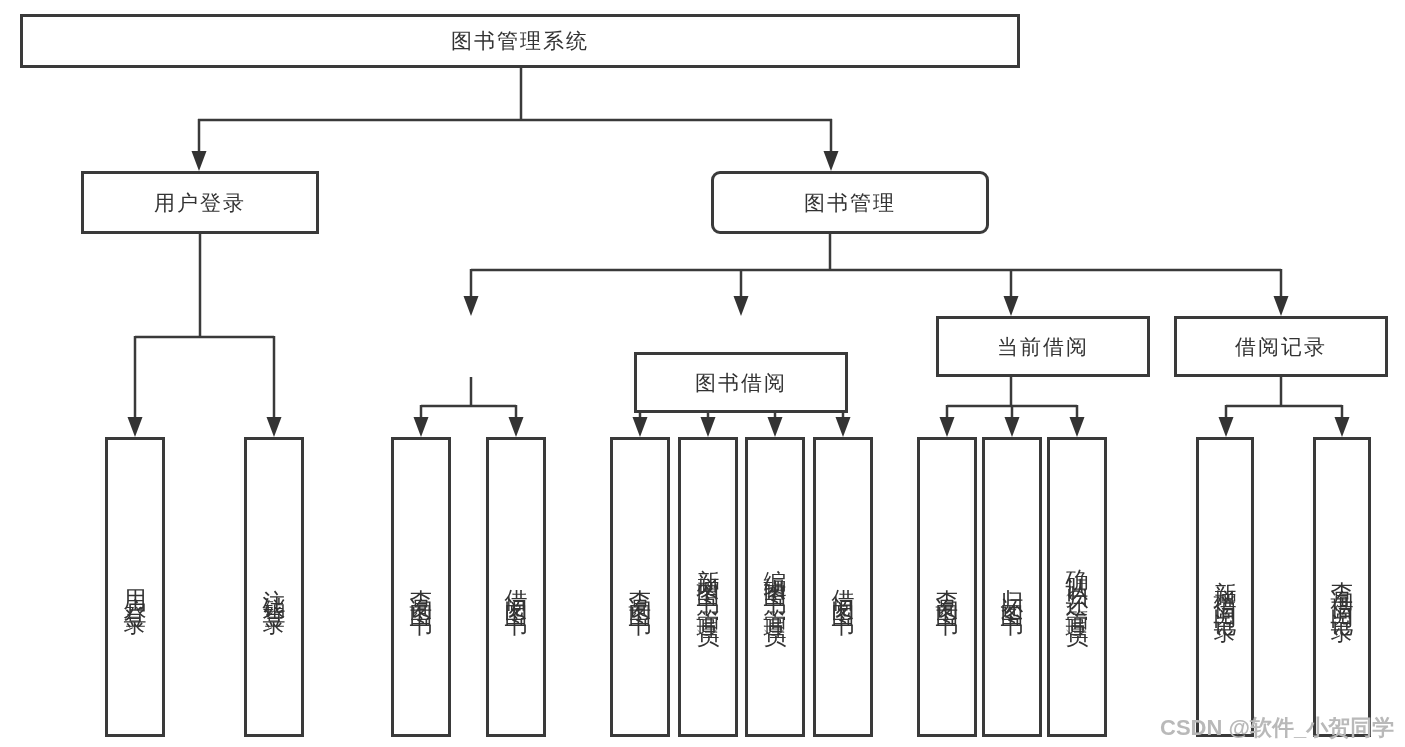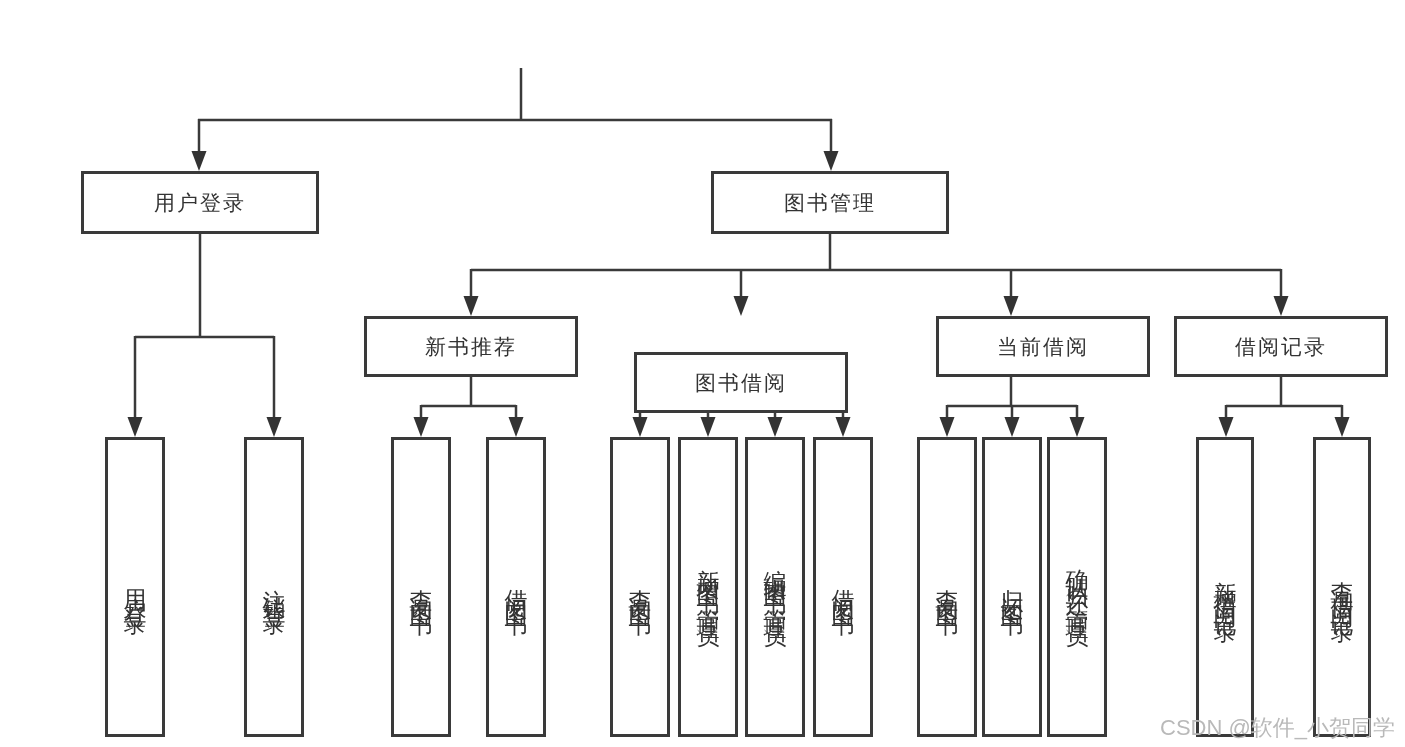--- a/index.html
+++ b/index.html
@@ -46,20 +46,21 @@
     line-height: 1;
   }
   .watermark {
     position: absolute;
     left: 1160px;
     top: 713px;
     font-size: 22px;
     color: #b9b9b9;
     white-space: nowrap;
     z-index: 5;
+    font-weight: bold;
   }
 </style>
 </head>
 <body>
 
 <div class="canvas">
 
   <svg class="connectors" width="1405" height="747" viewBox="0 0 1405 747">
 
     <line x1="521" y1="68" x2="521" y2="120"></line>
@@ -115,31 +116,31 @@
     <polygon points="1069.5,417 1084.5,417 1077,437"></polygon>
 
     <line x1="1281" y1="377" x2="1281" y2="407"></line>
     <line x1="1226" y1="406" x2="1342" y2="406"></line>
     <line x1="1226" y1="405" x2="1226" y2="419"></line>
     <line x1="1342" y1="405" x2="1342" y2="419"></line>
     <polygon points="1218.5,417 1233.5,417 1226,437"></polygon>
     <polygon points="1334.5,417 1349.5,417 1342,437"></polygon>
   </svg>
 
+  <div class="box" style="left:20px; top:14px; width:1000px; height:54px;">
+    <span class="hlabel">图书管理系统</span>
+  </div>
 
   <div class="box" style="left:81px; top:171px; width:238px; height:63px;">
     <span class="hlabel">用户登录</span>
   </div>
-  <div class="box" style="left:711px; top:171px; width:238px; height:63px;">
+  <div class="box" style="left:711px; top:171px; width:278px; height:63px;border-radius:9px;">
     <span class="hlabel">图书管理</span>
   </div>
 
-  <div class="box" style="left:364px; top:316px; width:214px; height:61px;">
-    <span class="hlabel">新书推荐</span>
-  </div>
   <div class="box" style="left:634px; top:316px; width:214px; height:61px;margin-top:36px;">
     <span class="hlabel">图书借阅</span>
   </div>
   <div class="box" style="left:904px; top:316px; width:214px; height:61px;margin-left:32px;">
     <span class="hlabel">当前借阅</span>
   </div>
   <div class="box" style="left:1174px; top:316px; width:214px; height:61px;">
     <span class="hlabel">借阅记录</span>
   </div>
 

